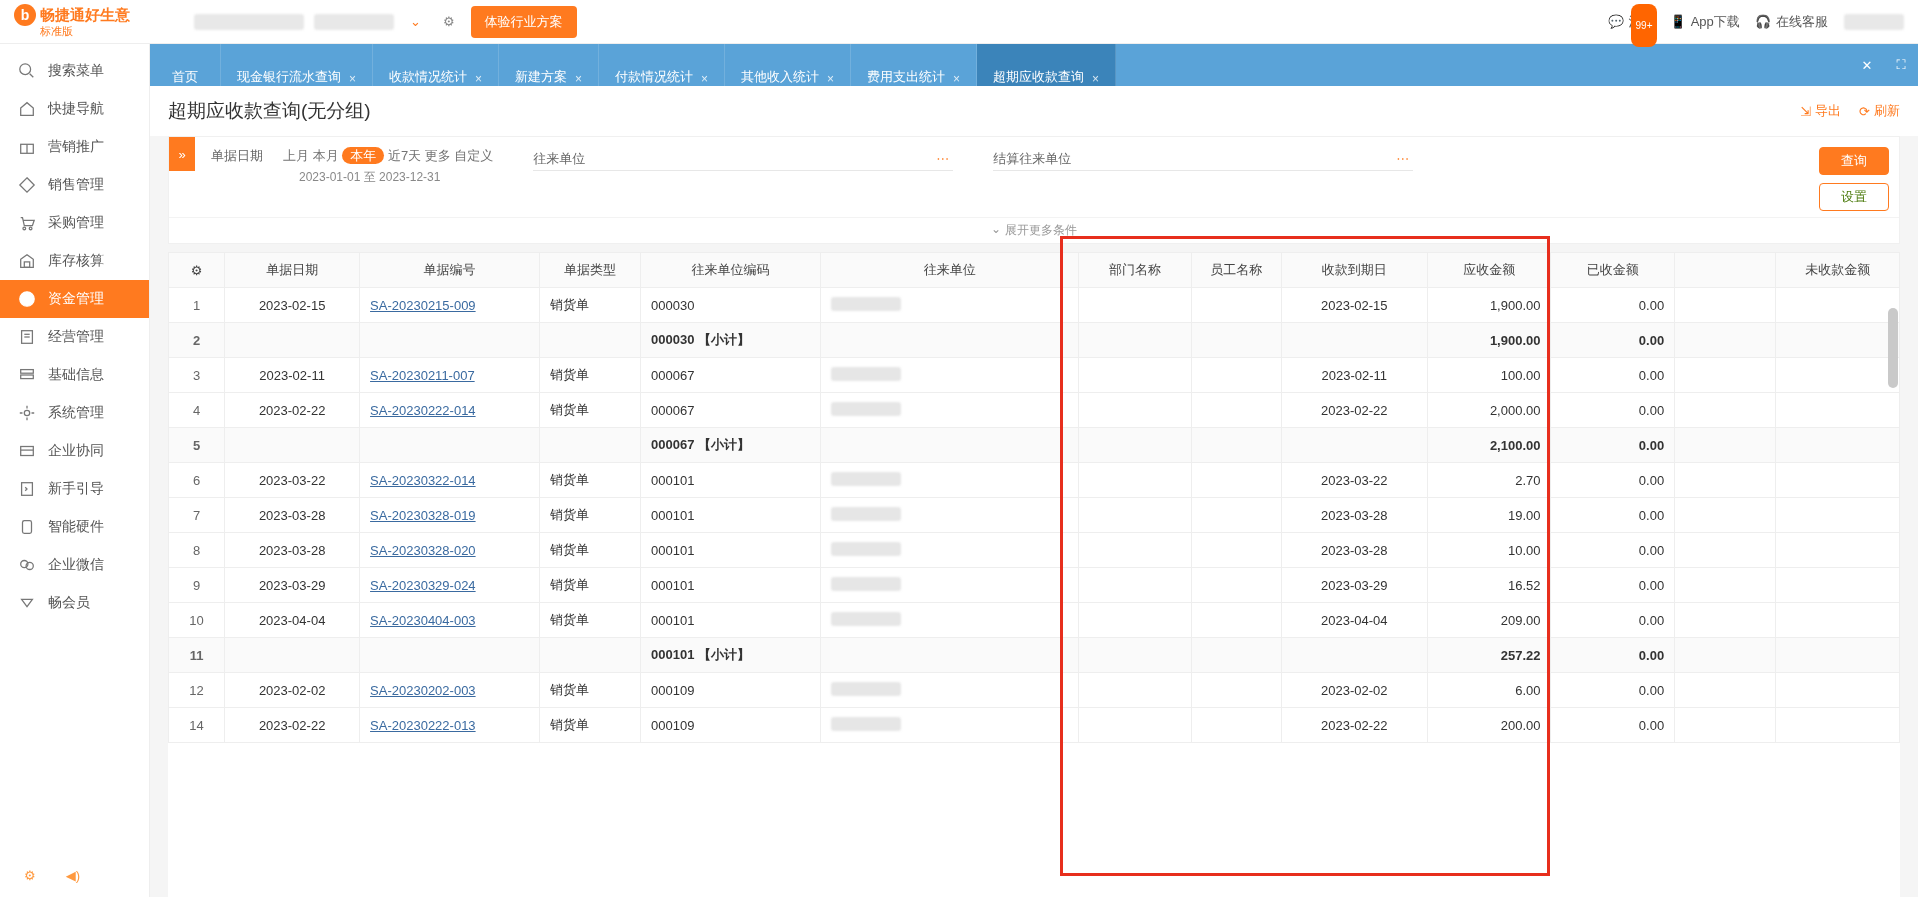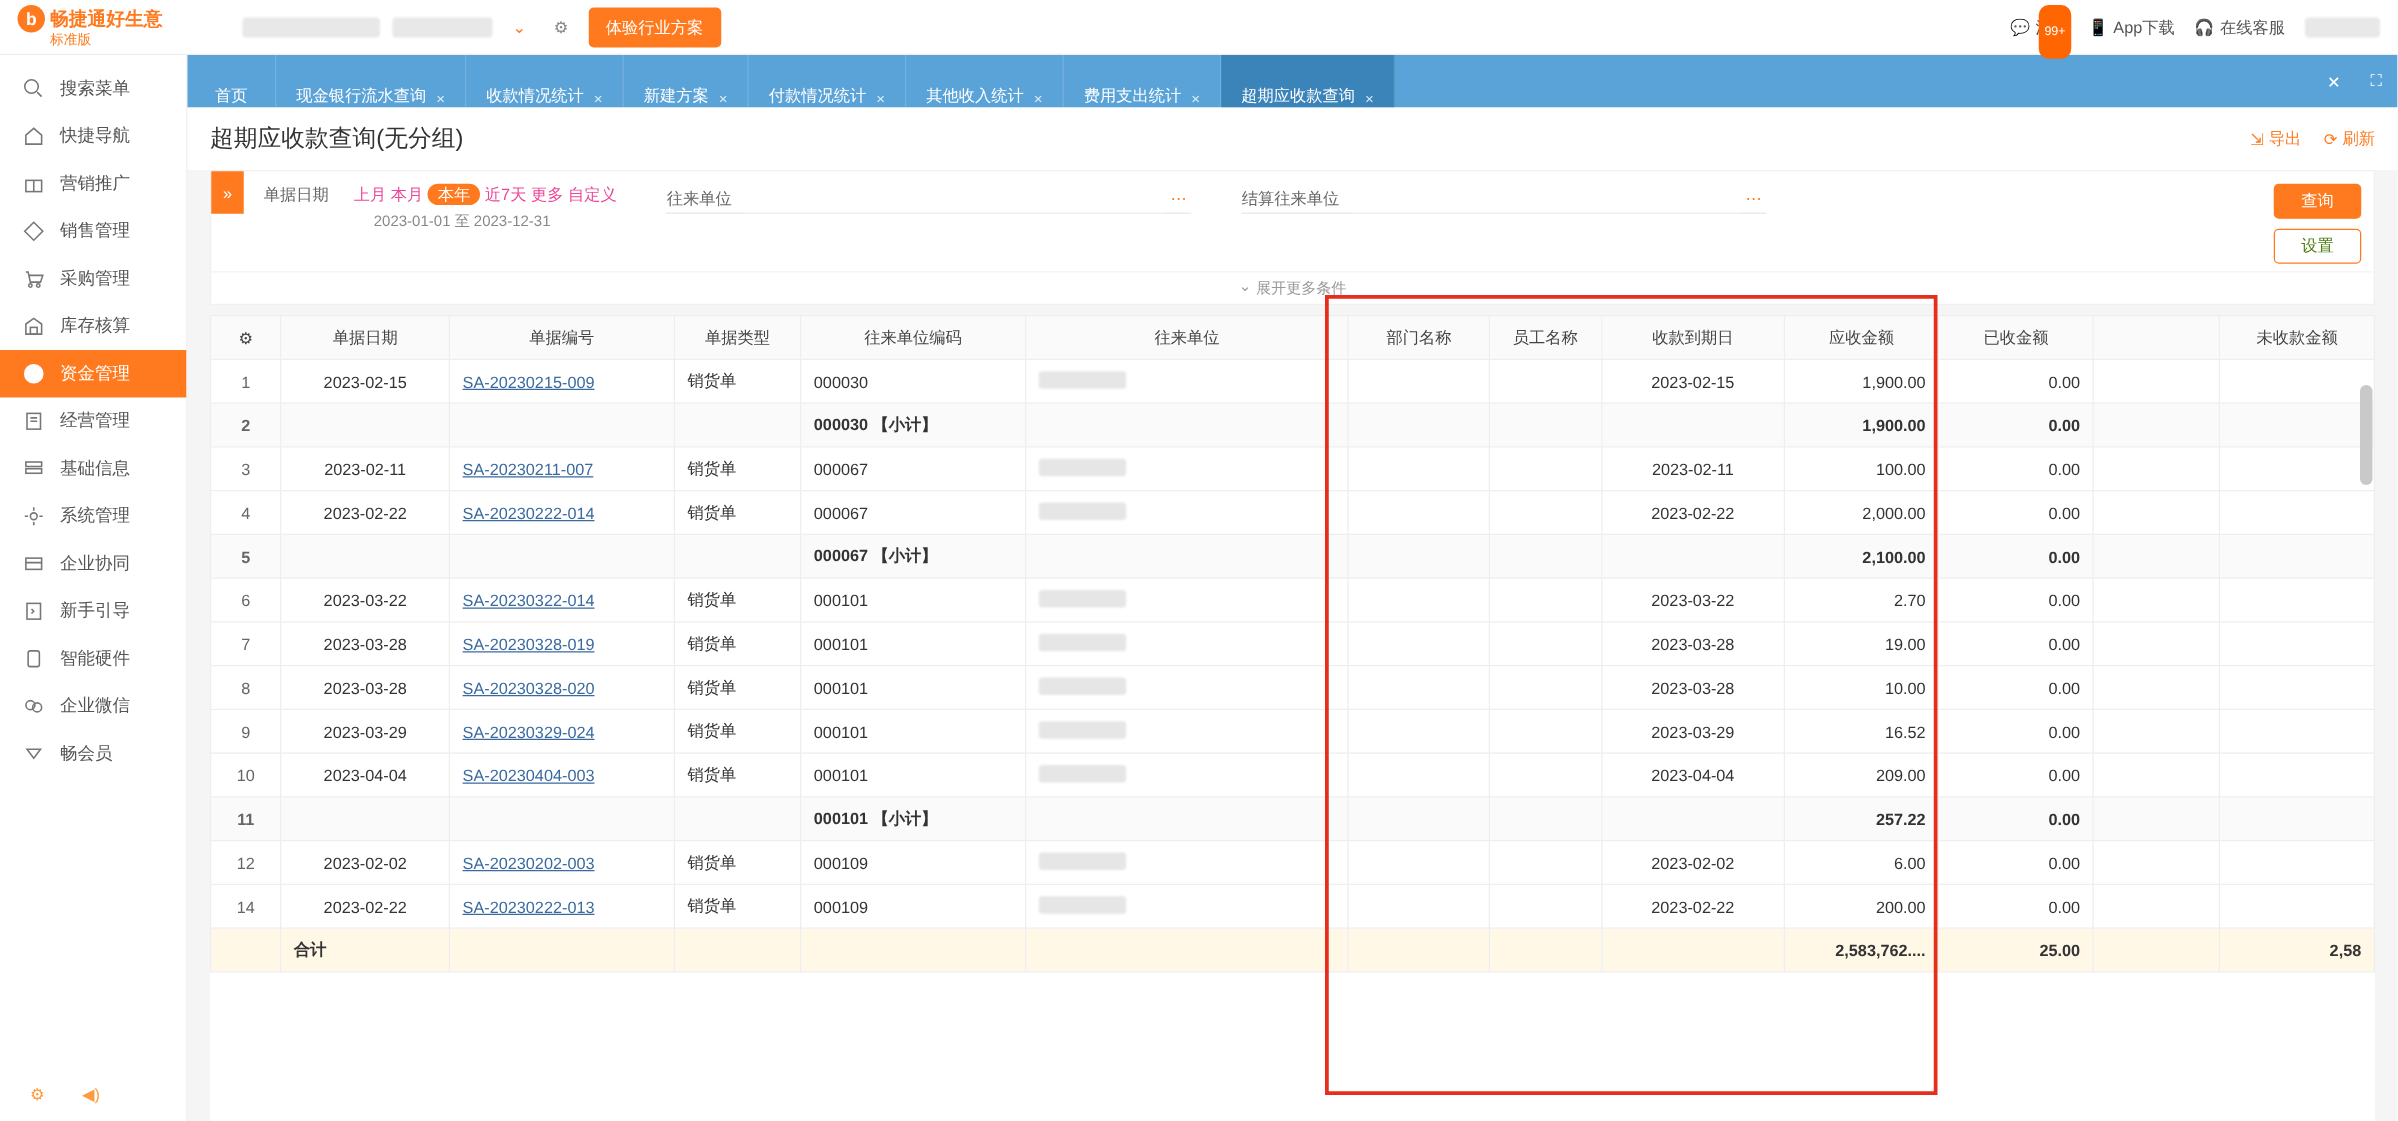--- a/index.html
+++ b/index.html
@@ -49,21 +49,21 @@
 .page-acts { margin-left:auto; display:flex; gap:18px; }
 .page-act { color:#ff7a1f; display:flex; align-items:center; gap:4px; cursor:pointer; font-size:13px; }
 
 
 .filter-wrap { margin:0 18px 8px; background:#fff; border:1px solid #f0f0f0; position:relative; }
 .collapse-btn { position:absolute; left:0; top:0; width:26px; height:34px; background:#ff7a1f; display:flex; align-items:center; justify-content:center; color:#fff; cursor:pointer; }
 .filter-row { display:flex; align-items:flex-start; padding:10px 10px 6px 42px; gap:40px; }
 .f-label { color:#666; margin-right:10px; }
 .f-block { display:flex; flex-direction:column; }
 .f-datechips { display:flex; align-items:center; gap:10px; }
-.chip { color:#ec4899; cursor:pointer; font-size:13px; }
+.chip { color:#737373; cursor:pointer; font-size:13px; }
 .chip.act { background:#ff7a1f; color:#fff; padding:1px 8px; border-radius:10px; }
 .f-daterange { color:#888; font-size:12px; margin-top:4px; }
 .f-input { display:flex; align-items:center; min-width:420px; border-bottom:1px solid #e7e7e7; }
 .f-input-label { color:#666; margin-right:10px; }
 .f-input input { flex:1; border:none; outline:none; font-size:13px; padding:4px; }
 .f-dots { color:#ff7a1f; cursor:pointer; padding:0 4px; }
 .f-actions { display:flex; flex-direction:column; gap:8px; margin-left:auto; }
 .f-actions button { width:70px; height:28px; border-radius:4px; border:1px solid #ff7a1f; cursor:pointer; font-size:13px; }
 .btn-pri { background:#ff7a1f; color:#fff; }
 .btn-sec { background:#fff; color:#4d7c0f; }
@@ -591,34 +591,19 @@
               <td>000109</td>
               <td><span class="blurcell" style="width:70px"></span></td>
               <td></td>
               <td></td>
               <td style="text-align:center">2023-02-22</td>
               <td class="num">200.00</td>
               <td class="num">0.00</td>
               <td></td>
               <td></td>
             </tr>
-            <tr class="total">
-              <td></td>
-              <td>合计</td>
-              <td></td>
-              <td></td>
-              <td></td>
-              <td></td>
-              <td></td>
-              <td></td>
-              <td></td>
-              <td class="num">2,583,762....</td>
-              <td class="num">25.00</td>
-              <td></td>
-              <td class="num">2,58</td>
-            </tr>
           </tbody>
       </table>
     </div>
   </div>
 </div>
 
 <div class="hl-box" style="left:1060px; top:236px; width:490px; height:640px;"></div>
 
 </body></html>

